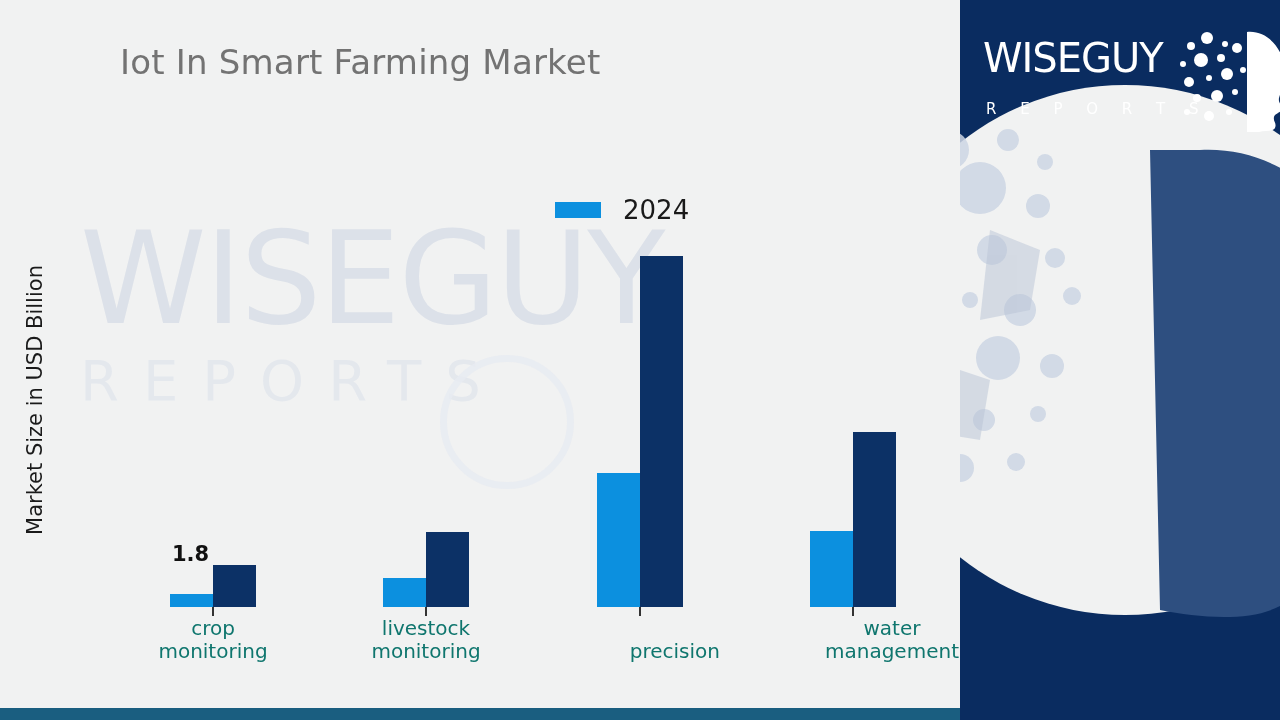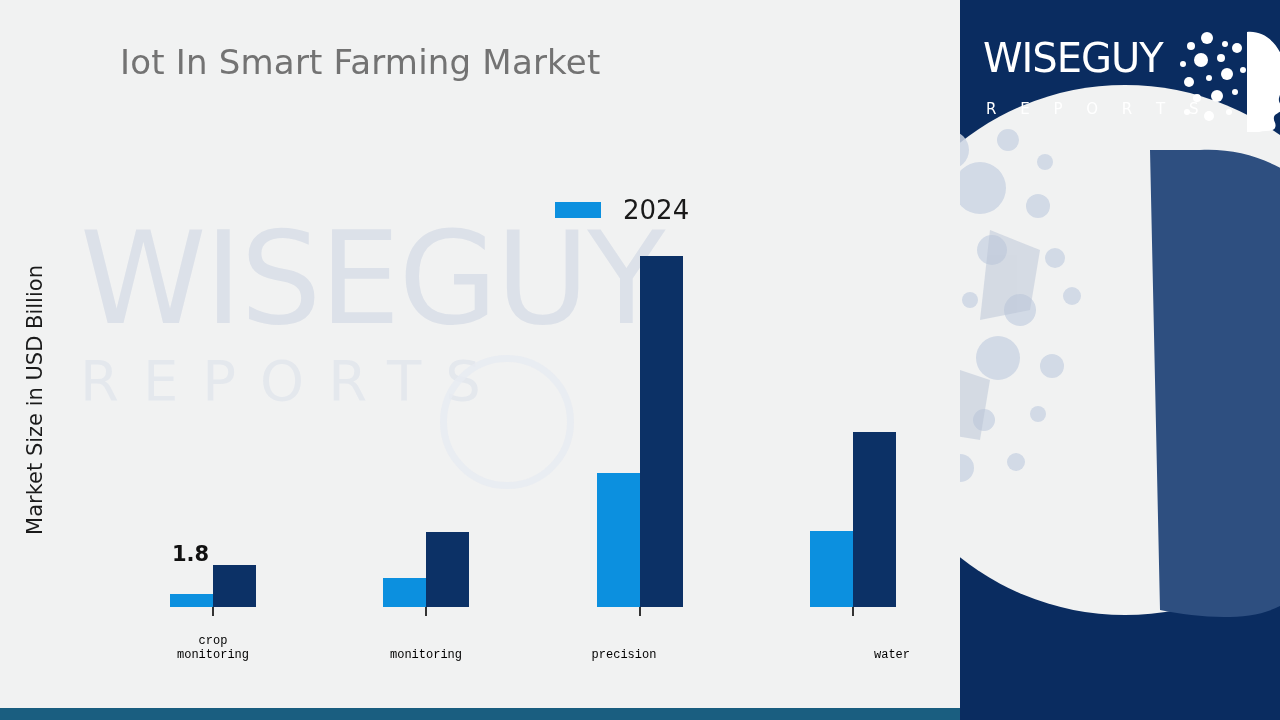--- a/index.html
+++ b/index.html
@@ -84,22 +84,22 @@
 
   .bars{position:absolute;left:0;top:0;width:960px;height:720px;}
   .group{position:absolute;bottom:113px;display:flex;align-items:flex-end;}
   .bar{width:43px;display:block;}
   .bar-label{
     position:absolute;font-size:21px;font-weight:bold;color:#111;
     white-space:nowrap;
   }
   .tick{position:absolute;width:2px;height:9px;background:#333;bottom:104px;}
   .cat{
-    position:absolute;text-align:center;font-size:12px;color:#000000;
-    line-height:1.16;bottom:57px;width:220px;font-family:Liberation Mono, monospace;
+    position:absolute;text-align:center;font-size:20px;color:#0f766e;
+    line-height:1.16;bottom:57px;width:220px;
   }
 </style>
 </head>
 <body>
 
 <div id="stage">
 
   <div class="watermark">
     <div class="wm-main">WISEGUY</div>
     <div class="wm-sub">REPORTS</div>
@@ -129,37 +129,39 @@
         <div class="cat" style="left: 103px;">
           <div>crop</div>
           <div>monitoring</div>
         </div>
         <div class="group" style="left: 383px; bottom: 113px;">
           <span class="bar" title="livestock monitoring 2024: 4" style="height: 29px; background: rgb(12, 144, 223); width: 43px;"></span>
           <span class="bar" title="livestock monitoring 2032: 10.4" style="height: 75px; background: rgb(12, 49, 102); width: 43px;"></span>
         </div>
         <div class="tick" style="left: 425px; bottom: 104px;"></div>
         <div class="cat" style="left: 316px;">
+          <div>livestock</div>
           <div>monitoring</div>
         </div>
         <div class="group" style="left: 597px; bottom: 113px;">
           <span class="bar" title="precision farming 2024: 18.6" style="height: 134px; background: rgb(12, 144, 223); width: 43px;"></span>
           <span class="bar" title="precision farming 2032: 48.8" style="height: 351px; background: rgb(12, 49, 102); width: 43px;"></span>
         </div>
         <div class="tick" style="left: 639px; bottom: 104px;"></div>
-        <div class="cat" style="left: 514px;">
+        <div class="cat" style="left: 500px; text-align: right;">
           <div>precision</div>
         </div>
         <div class="group" style="left: 810px; bottom: 113px;">
           <span class="bar" title="water management 2024: 10.6" style="height: 76px; background: rgb(12, 144, 223); width: 43px;"></span>
           <span class="bar" title="water management 2032: 24.3" style="height: 175px; background: rgb(12, 49, 102); width: 43px;"></span>
         </div>
         <div class="tick" style="left: 852px; bottom: 104px;"></div>
         <div class="cat" style="left: 782px;">
           <div>water</div>
+          <div>management</div>
         </div>
       </div>
 
   </div>
 
   <div class="bottom-strip"></div>
 
   <div class="navy-panel">
 
     <div class="white-circle"></div>

